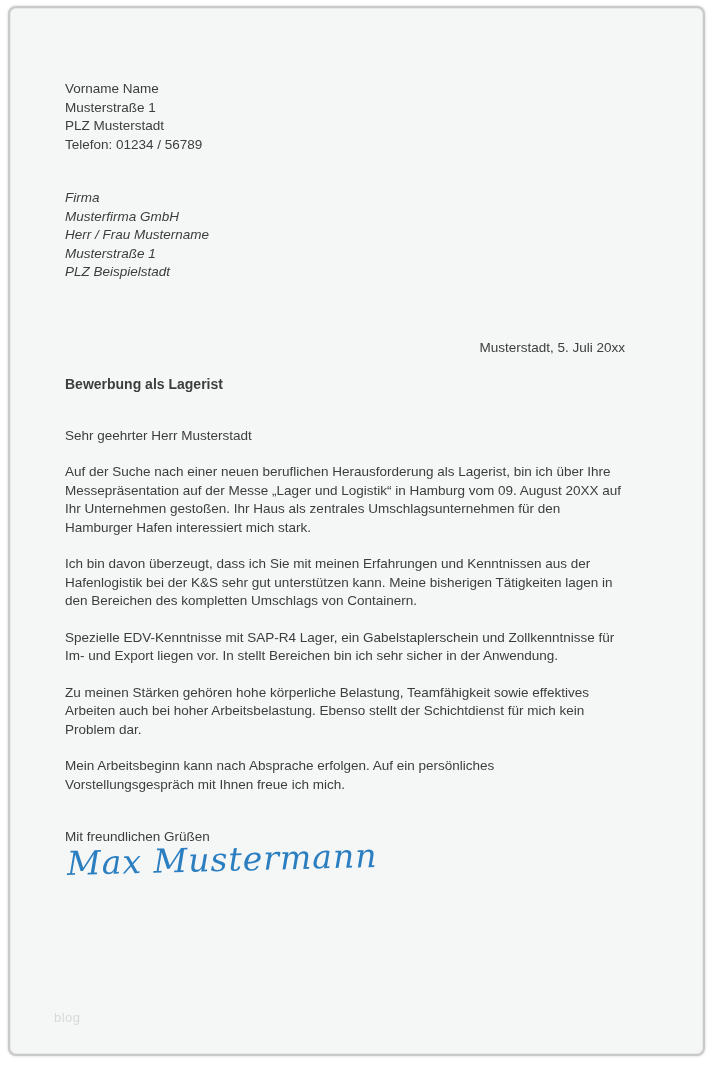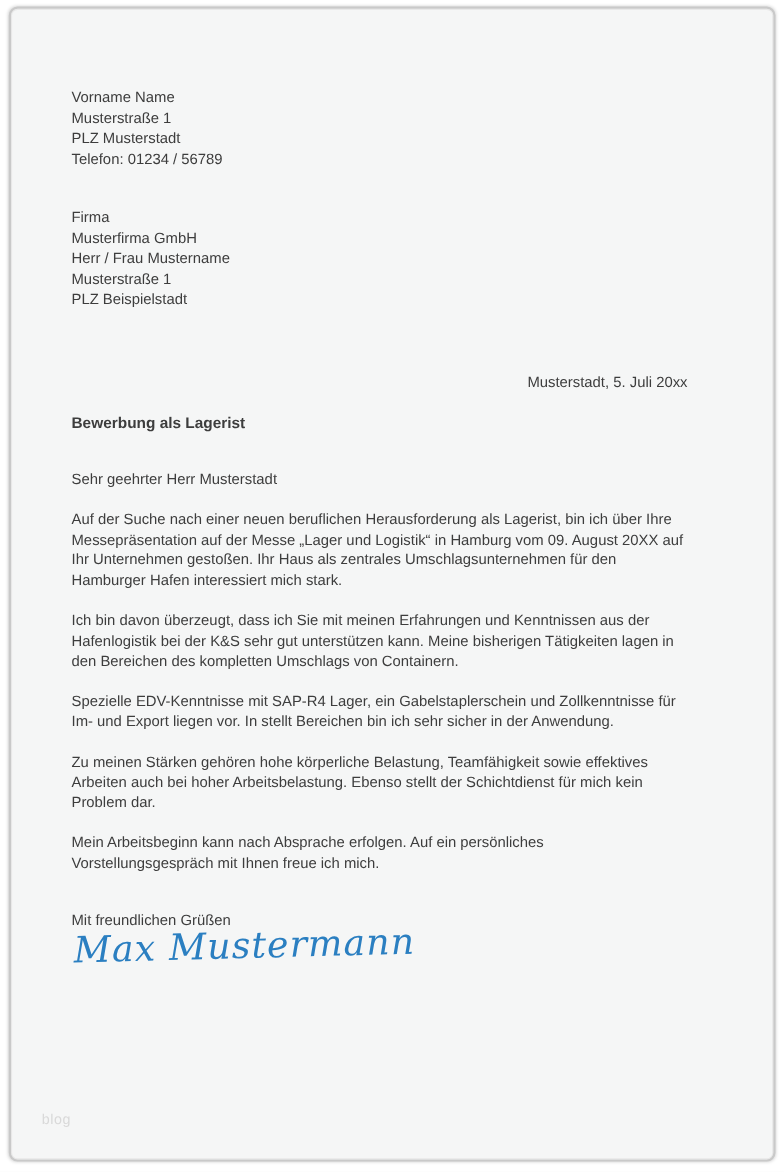--- a/index.html
+++ b/index.html
@@ -28,21 +28,21 @@
     padding: 58px 78px 0 55px;
     color: #3d3d3d;
     font-size: 13.5px;
     line-height: 18.5px;
     margin-top: 14px;
   }
 
   .address-block { margin: 0; }
   .address-block .address-line { white-space: pre; }
 
-  .recipient { margin-top: 35px; }
+  .recipient { margin-top: 35px; font-style: italic; }
 
   .date-line {
     margin: 57px 0 0 0;
     text-align: right;
   }
 
   .subject {
     margin: 18px 0 0 0;
     font-weight: bold;
     font-size: 14px;
@@ -59,21 +59,21 @@
     font-family: "DejaVu Serif", serif;
     font-style: italic;
     font-size: 33px;
     letter-spacing: 1px;
     transform: rotate(-1.5deg);
     transform-origin: left center;
   }
 
   .watermark {
     position: absolute;
-    left: 28px;
+    left: 44px;
     top: 1002px;
     font-size: 13px;
     color: #d9d9d9;
     letter-spacing: 0.5px;
   }
 </style>
 </head>
 <body>
 
 <div class="page">

